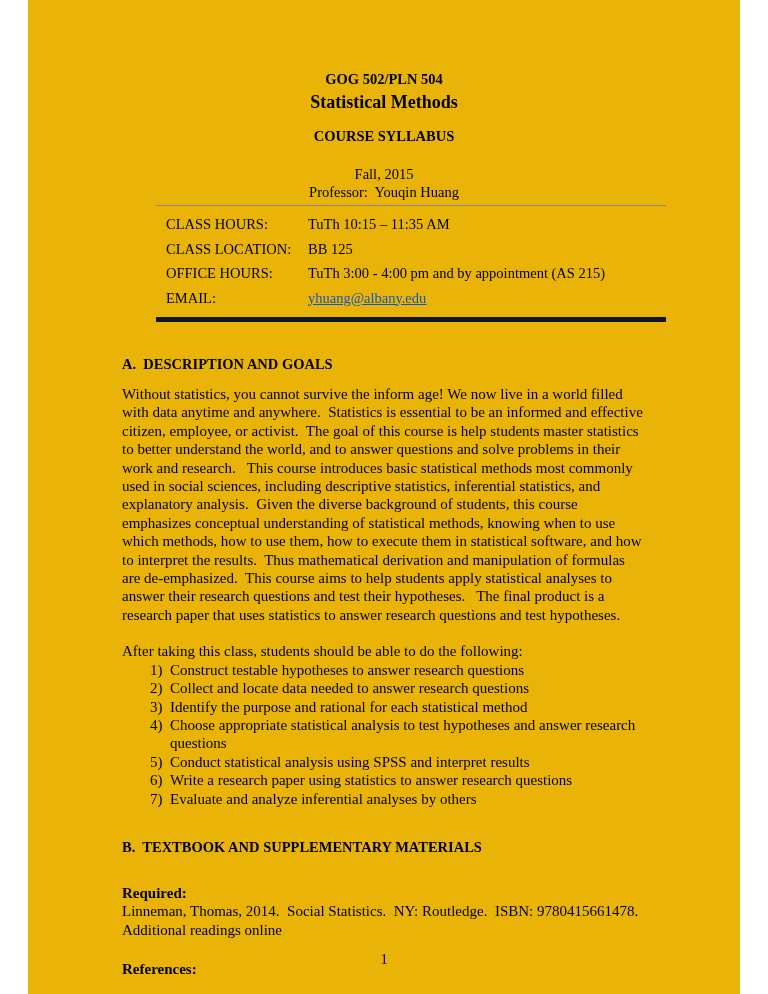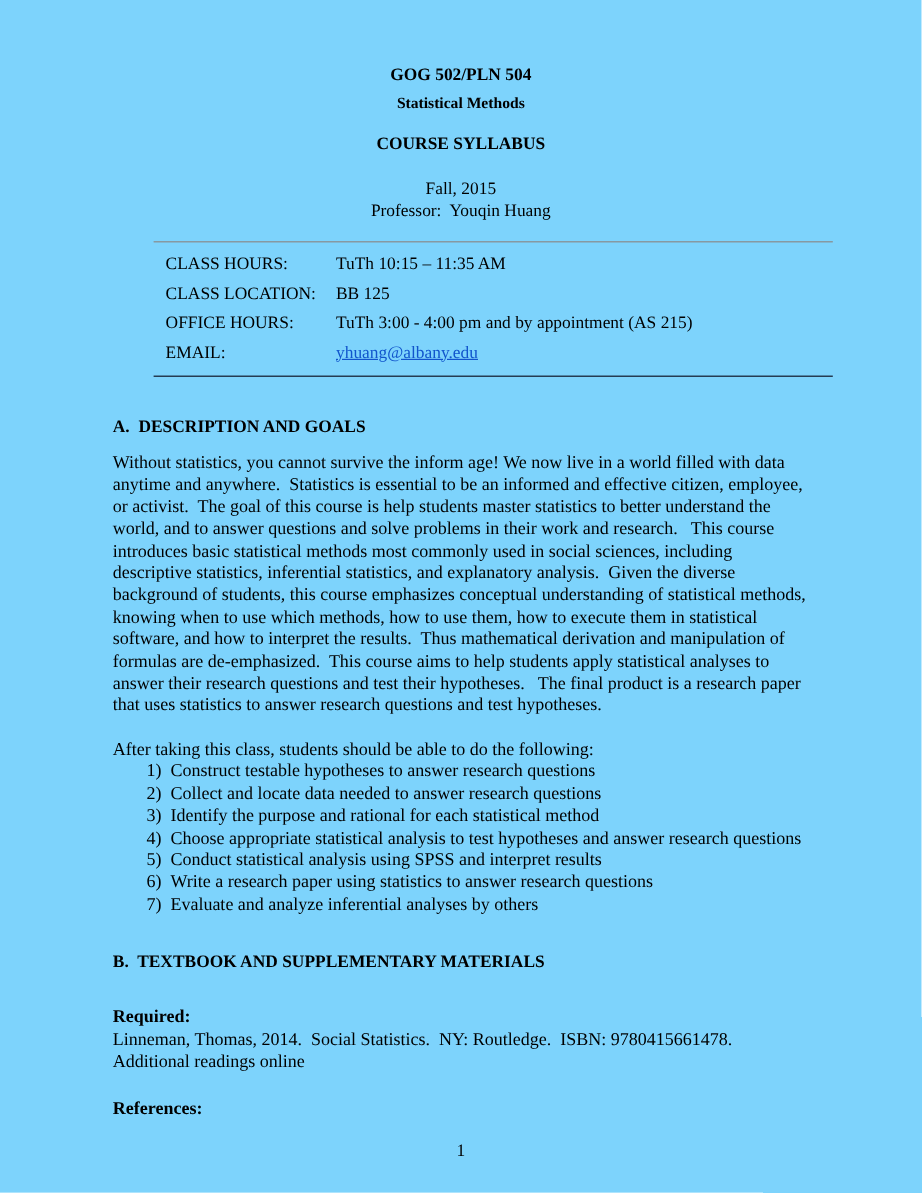--- a/index.html
+++ b/index.html
@@ -3,44 +3,44 @@
 <meta charset="utf-8">
 <style>
   * { margin: 0; padding: 0; box-sizing: border-box; }
   html, body { background: #ffffff; }
   body {
     font-family: "Liberation Serif", "DejaVu Serif", serif;
     color: #000000;
   }
   .page {
     position: relative;
-    width: 768px;
+    width: 712px;
     height: 994px;
     margin: 0 auto;
-    background: #7dd3fc;
-    padding: 54px 94px 0 94px;
+    background: #eab308;
+    padding: 70px 94px 0 94px;
     overflow: hidden;
   }
   .center { text-align: center; }
   .bold { font-weight: bold; }
   .italic { font-style: italic; }
   .pre { white-space: pre-wrap; }
 
   .course-code { font-size: 14.5px; line-height: 18px; }
-  .doc-title { font-size: 13px; line-height: 24px; margin-top: 2px; font-weight: bold; }
+  .doc-title { font-size: 18px; line-height: 24px; margin-top: 2px; font-weight: bold; }
   .doc-subtitle { font-size: 14.5px; line-height: 18px; margin-top: 13px; }
   .term { font-size: 14.5px; line-height: 18px; margin-top: 20px; }
   .professor { font-size: 14.5px; line-height: 18px; }
 
   .info-table {
-    margin-top: 16px;
+    margin-top: 4px;
     margin-left: 34px;
     margin-right: -20px;
     border-top: 1px solid #8a8a8a;
-    border-bottom: 1px solid #0f172a;
+    border-bottom: 5px solid #0f172a;
     padding: 6px 0 7px 0;
   }
   .info-row { display: flex; font-size: 14.5px; line-height: 24.5px; }
   .info-label { width: 152px; flex: 0 0 152px; padding-left: 10px; }
   .info-value { flex: 1; }
   a.email-link { color: #1155cc; }
 
   .section-heading {
     font-size: 14.5px;
     line-height: 18px;

